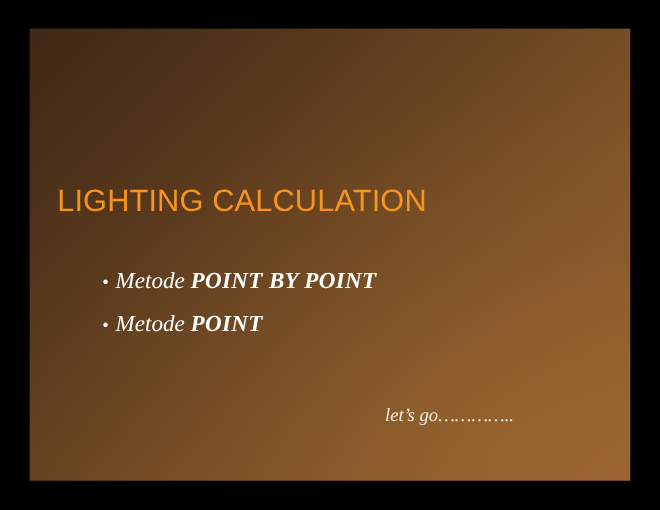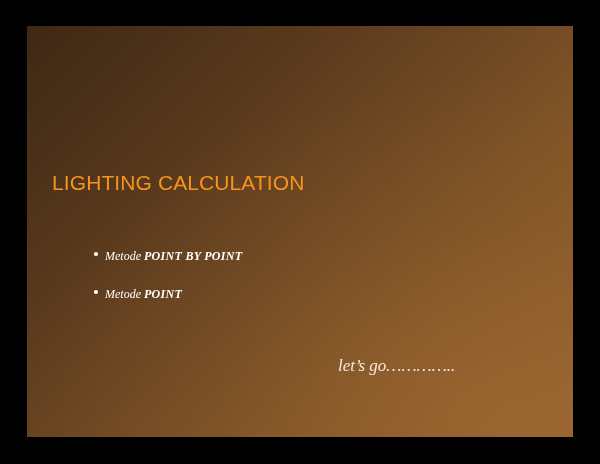--- a/index.html
+++ b/index.html
@@ -55,21 +55,21 @@
     height: 100%;
   }
   
   .slide-title {
     position: absolute;
     left: 25px;
     top: 138px;
     margin: 0;
     font-family: "Liberation Sans", sans-serif;
     font-weight: normal;
-    font-size: 21px;
+    font-size: 28px;
     line-height: 38px;
     letter-spacing: 0.1px;
     color: #f7941e;
     white-space: nowrap;
   }
   
   .bullet-list {
     position: absolute;
     left: 66px;
     top: 218px;
@@ -88,35 +88,35 @@
     width: 12px;
     flex: 0 0 12px;
     font-family: "Liberation Serif", serif;
     font-size: 17px;
     line-height: 22px;
     color: #ffffff;
   }
   .bullet-text {
     font-family: "Liberation Serif", serif;
     font-style: italic;
-    font-size: 12px;
+    font-size: 21px;
     line-height: 22px;
     color: #ffffff;
   }
   .bullet-text .emph {
     font-weight: bold;
     font-style: italic;
     letter-spacing: 0.3px;
   }
   
   .footer-note {
     position: absolute;
     left: 311px;
     top: 329px;
-    margin: 0;
+    margin: 12px;
     font-family: "Liberation Serif", serif;
     font-style: italic;
     font-size: 17px;
     line-height: 22px;
     color: #f3ece4;
     white-space: nowrap;
   }
 </style>
 </head>
 <body>

